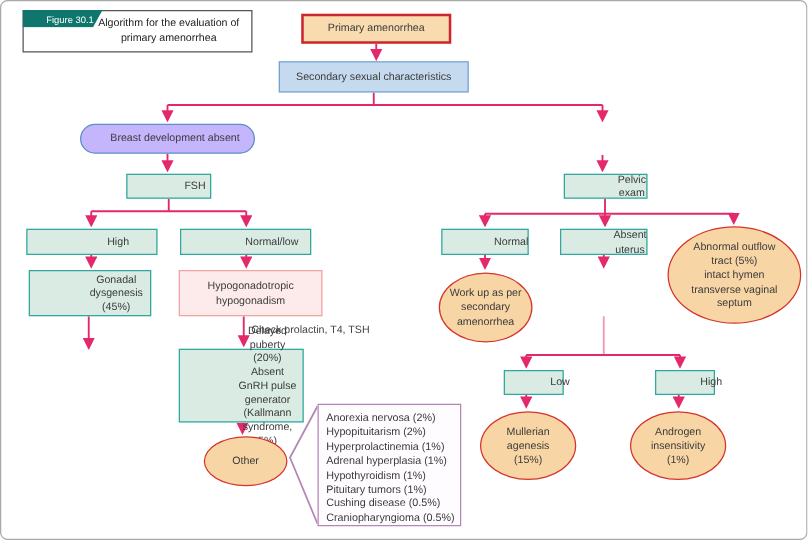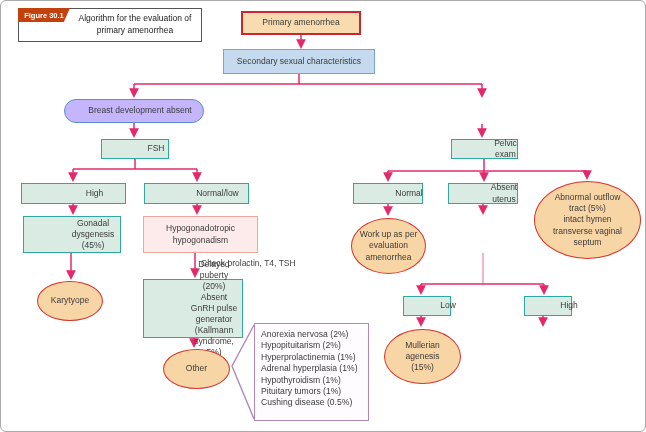--- a/index.html
+++ b/index.html
@@ -41,24 +41,25 @@
     position:absolute;
     font-size:8.5px;color:#444;
     white-space:nowrap;
   }
   #fig-caption-box{
     position:absolute;left:17px;top:7px;width:184px;height:34px;
     border:1px solid #555;background:#fff;box-sizing:border-box;
   }
   #fig-tab{
     position:absolute;left:-1px;top:-1px;width:52px;height:14px;
-    background:#c2410c;color:#fff;
-    font-size:7.5px;font-weight:bold;
+    background:#0f766e;color:#fff;
+    font-size:7.5px;font-weight:normal;
     display:flex;align-items:center;justify-content:center;
     clip-path:polygon(0 0,100% 0,88% 100%,0 100%);
+    padding-left:12px;
   }
   #fig-caption-text{
     position:absolute;left:52px;top:3px;width:128px;
     font-size:8.5px;line-height:12px;color:#222;
     text-align:center;
   }
   svg.lines{position:absolute;left:0;top:0;pointer-events:none;}
 </style>
 </head>
 <body>
@@ -124,58 +125,61 @@
   <div class="node rect-mint" style="left:20px;top:182px;width:105px;height:21px">High</div>
 
   <div class="node rect-mint" style="left:143px;top:182px;width:105px;height:21px">Normal/low</div>
 
   <div class="node rect-mint" style="left:22px;top:215px;width:98px;height:37px">Gonadal
 dysgenesis (45%)</div>
 
   <div class="node rect-pink" style="left:142px;top:215px;width:115px;height:37px">Hypogonadotropic
 hypogonadism</div>
 
-  <div class="node ellipse" style="left:36px;top:280px;width:66px;height:40px">Karytyope</div>
 
   <div class="note-text" style="left:200px;top:257px">Check prolactin, T4, TSH</div>
 
   <div class="node rect-mint" style="left:142px;top:278px;width:100px;height:59px">Delayed puberty (20%)
 Absent GnRH pulse
 generator
 (Kallmann syndrome, 5%)</div>
 
   <div class="node ellipse" style="left:162px;top:348px;width:67px;height:40px">Other</div>
 
   <div class="node callout" style="left:253px;top:322px;width:115px;height:98px">
     <div>Anorexia nervosa (2%)</div>
     <div>Hypopituitarism (2%)</div>
     <div>Hyperprolactinemia (1%)</div>
     <div>Adrenal hyperplasia (1%)</div>
     <div>Hypothyroidism (1%)</div>
     <div>Pituitary tumors (1%)</div>
     <div>Cushing disease (0.5%)</div>
+    <div>Craniopharyngioma (0.5%)</div>
   </div>
 
   <div class="node rect-mint" style="left:352px;top:182px;width:70px;height:21px">Normal</div>
 
   <div class="node rect-mint" style="left:447px;top:182px;width:70px;height:21px">Absent uterus</div>
 
   <div class="node ellipse" style="left:533px;top:180px;width:107px;height:78px">Abnormal outflow
 tract (5%)
 intact hymen
 transverse vaginal
 septum</div>
 
   <div class="node ellipse" style="left:350px;top:217px;width:75px;height:56px">Work up as per
-evaluation
+secondary
 amenorrhea</div>
 
 
   <div class="node rect-mint" style="left:402px;top:295px;width:37px;height:20px">Low</div>
 
   <div class="node rect-mint" style="left:523px;top:295px;width:38px;height:20px">High</div>
 
   <div class="node ellipse" style="left:383px;top:328px;width:77px;height:55px">Mullerian
 agenesis
 (15%)</div>
 
+  <div class="node ellipse" style="left:503px;top:328px;width:77px;height:55px">Androgen
+insensitivity
+(1%)</div>
 
 </div>
 
 </body></html>

